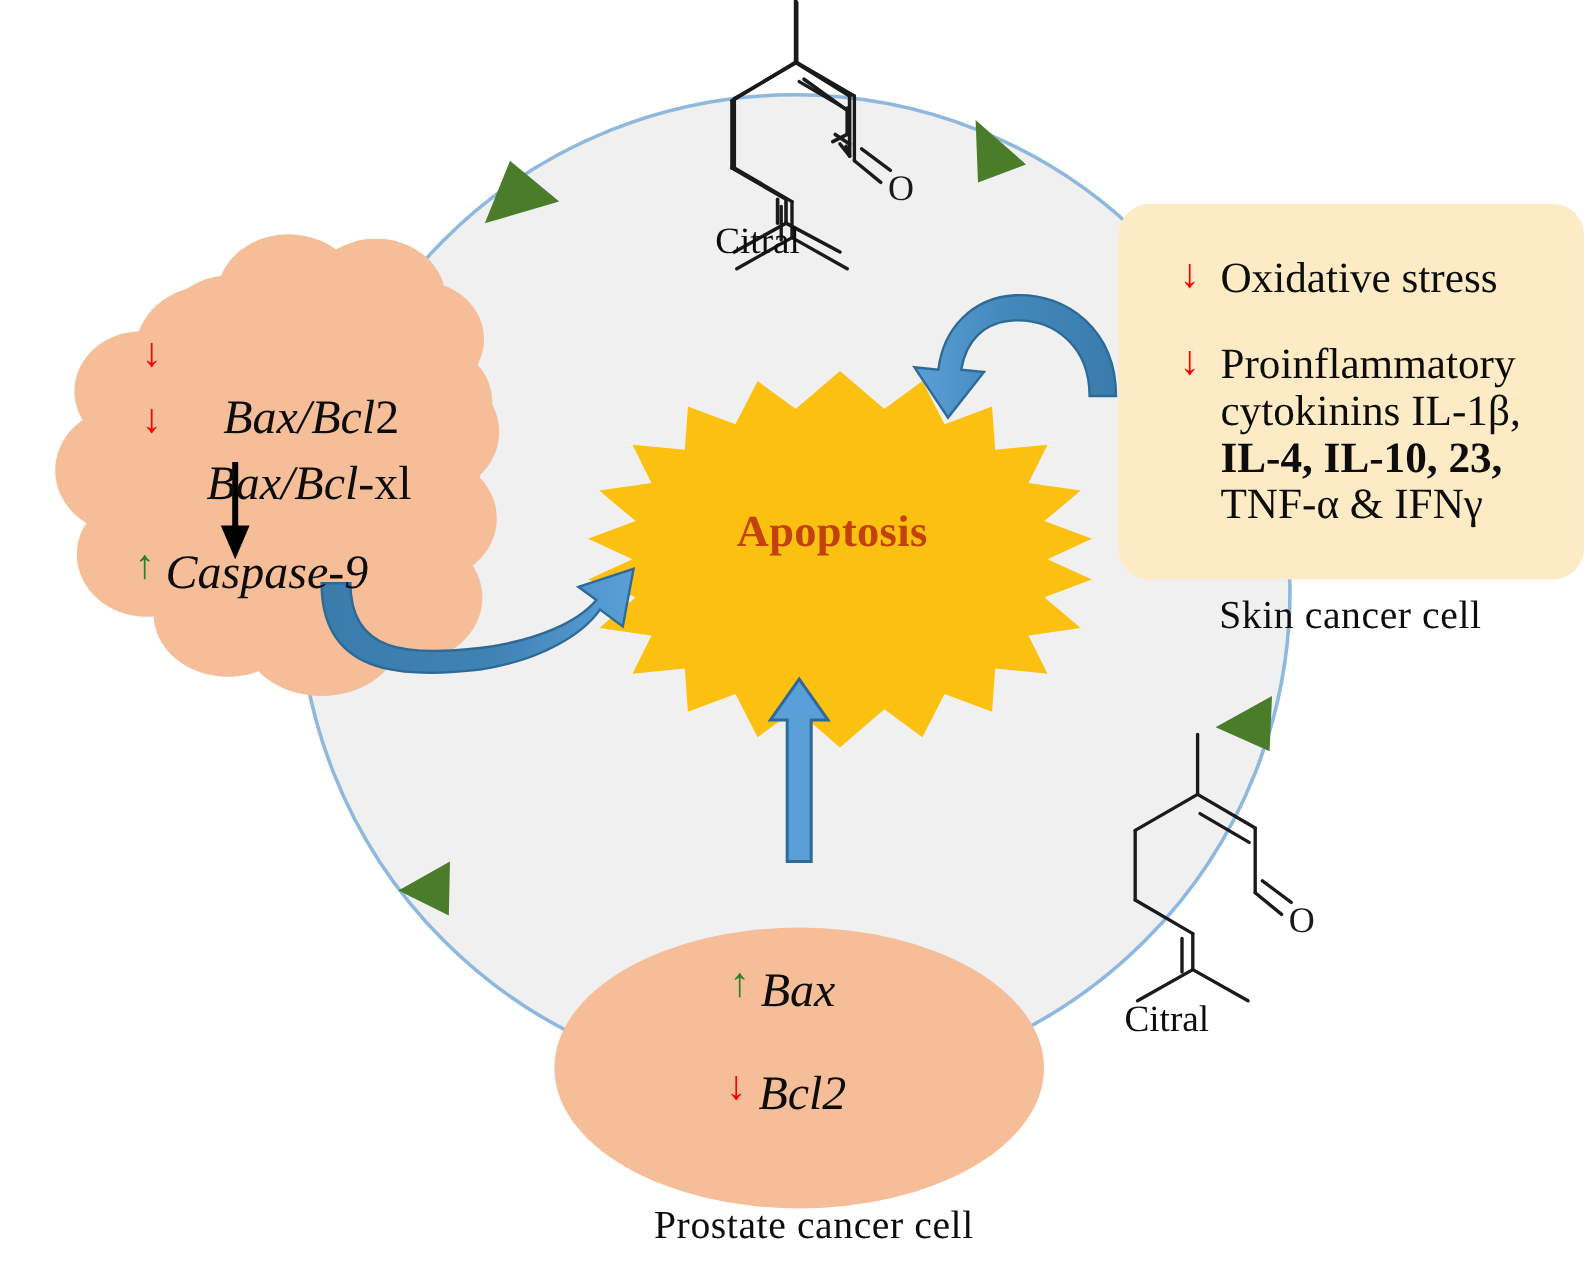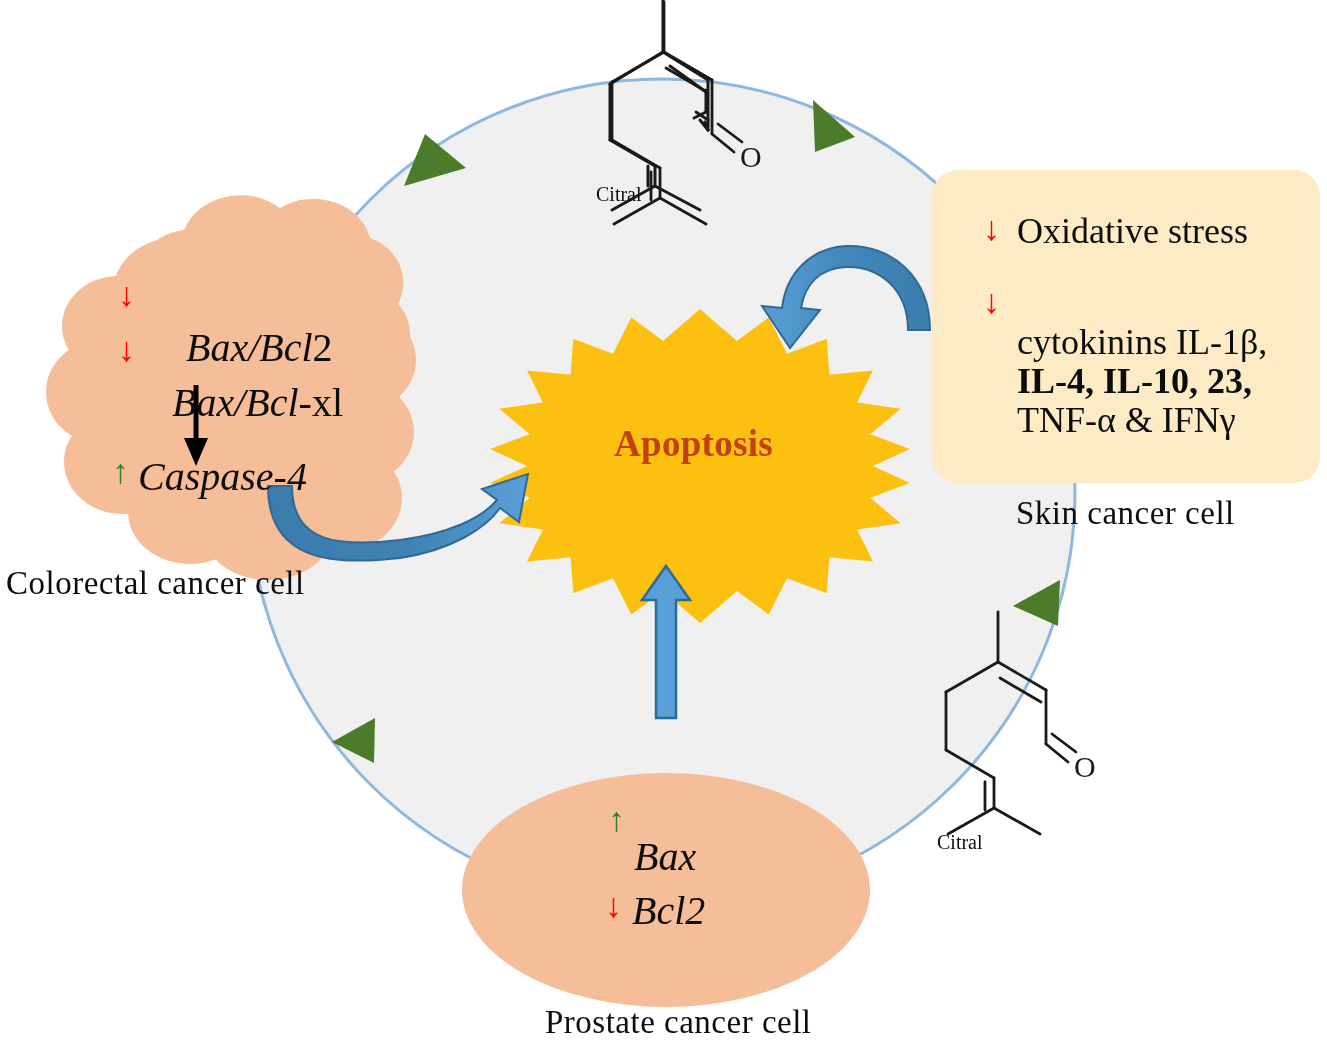--- a/index.html
+++ b/index.html
@@ -3,21 +3,21 @@
 <meta charset="utf-8">
 <style>
   html,body{margin:0;padding:0;background:#ffffff;}
   body{width:1327px;height:1051px;overflow:hidden;
        font-family:"Liberation Serif","DejaVu Serif",serif;}
   #stage{position:relative;width:1327px;height:1051px;background:#ffffff;}
   #stage svg.layer{position:absolute;left:0;top:0;width:1327px;height:1051px;}
 
   .txt{position:absolute;white-space:pre;color:#0d0d0d;}
   .cellLabel{font-size:33px;letter-spacing:0.5px;}
-  .chemLabel{font-size:20px;}
+  .chemLabel{font-size:31px;}
   .geneTxt{font-size:40px;font-style:italic;}
   .geneTxt .up{font-style:normal;}
   .boxTxt{font-size:36px;line-height:40px;}
   .apoptosisTxt{position:absolute;font-size:37px;font-weight:bold;color:#c2410c;
                 letter-spacing:0.3px;}
   .arrowGlyph{position:absolute;font-weight:bold;line-height:1;}
 </style>
 </head>
 <body>
 
@@ -198,35 +198,35 @@
   <div class="txt geneTxt" style="left:146px;top:277px;">
     <span>Bax/Bcl</span><span class="up">2</span>
   </div>
 
   <div class="arrowGlyph" style="left:118px;top:333px;font-size:34px;color:#FF0000;">↓</div>
   <div class="txt geneTxt" style="left:132px;top:332px;">
     <span>Bax/Bcl</span><span class="up">-xl</span>
   </div>
 
   <div class="arrowGlyph" style="left:112px;top:455px;font-size:34px;color:#2E7D32;">↑</div>
-  <div class="txt geneTxt" style="left:138px;top:453px;">Caspase-4</div>
-
-  <div class="txt cellLabel" style="left:6px;top:565px;">Colorectal cancer cell</div>
+  <div class="txt geneTxt" style="left:138px;top:453px;">Caspase-9</div>
+
 
   <div class="arrowGlyph" style="left:608px;top:803px;font-size:34px;color:#2E7D32;">↑</div>
-  <div class="txt geneTxt" style="left:634px;top:801px;margin-top:32px;">Bax</div>
+  <div class="txt geneTxt" style="left:634px;top:801px;">Bax</div>
 
   <div class="arrowGlyph" style="left:605px;top:889px;font-size:34px;color:#FF0000;">↓</div>
   <div class="txt geneTxt" style="left:632px;top:887px;">Bcl2</div>
 
   <div class="txt cellLabel" style="left:545px;top:1004px;">Prostate cancer cell</div>
 
   <div class="arrowGlyph" style="left:983px;top:212px;font-size:34px;color:#FF0000;">↓</div>
   <div class="txt boxTxt" style="left:1017px;top:211px;">Oxidative stress</div>
 
   <div class="arrowGlyph" style="left:983px;top:285px;font-size:34px;color:#FF0000;">↓</div>
+  <div class="txt boxTxt" style="left:1017px;top:283px;">Proinflammatory</div>
   <div class="txt boxTxt" style="left:1017px;top:322px;">cytokinins IL-1β,</div>
   <div class="txt boxTxt" style="left:1017px;top:361px;font-weight:bold;">IL-4, IL-10, 23,</div>
   <div class="txt cellLabel" style="left:1016px;top:495px;">Skin cancer cell</div>
 
   <div class="txt boxTxt" style="left:1017px;top:400px;">TNF-α &amp; IFNγ</div>
 
 </div>
 
 </body></html>

